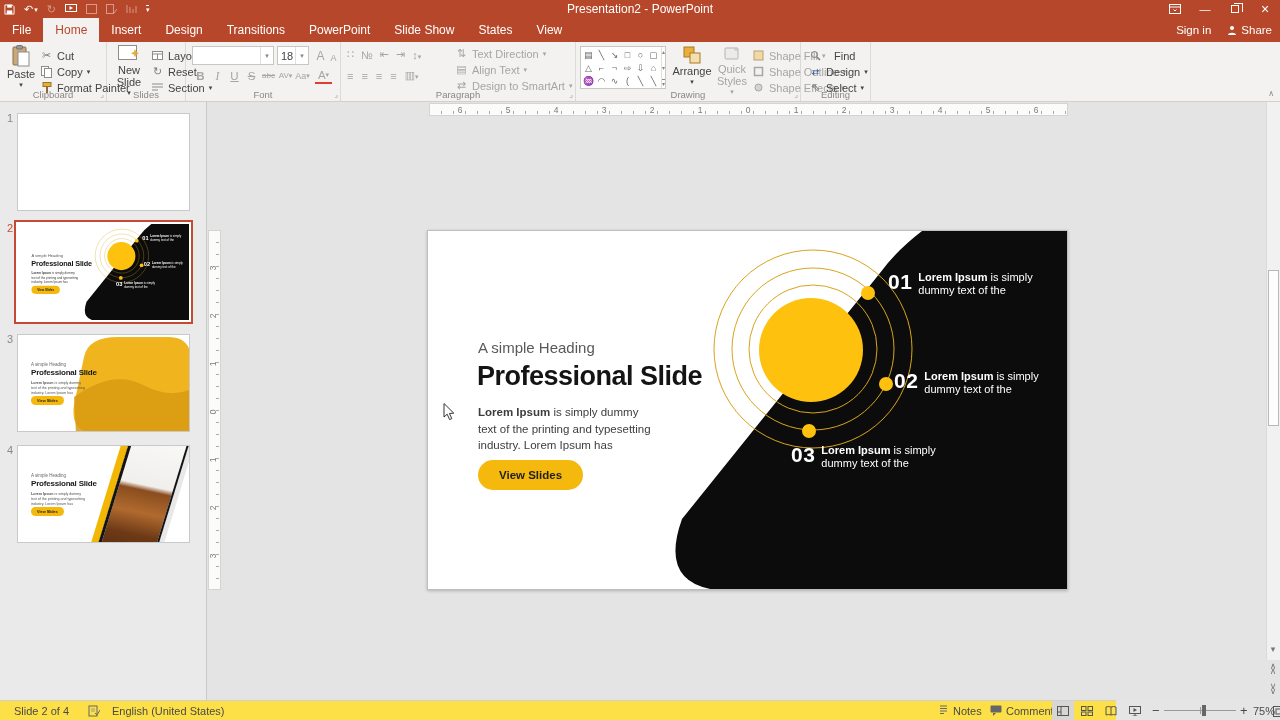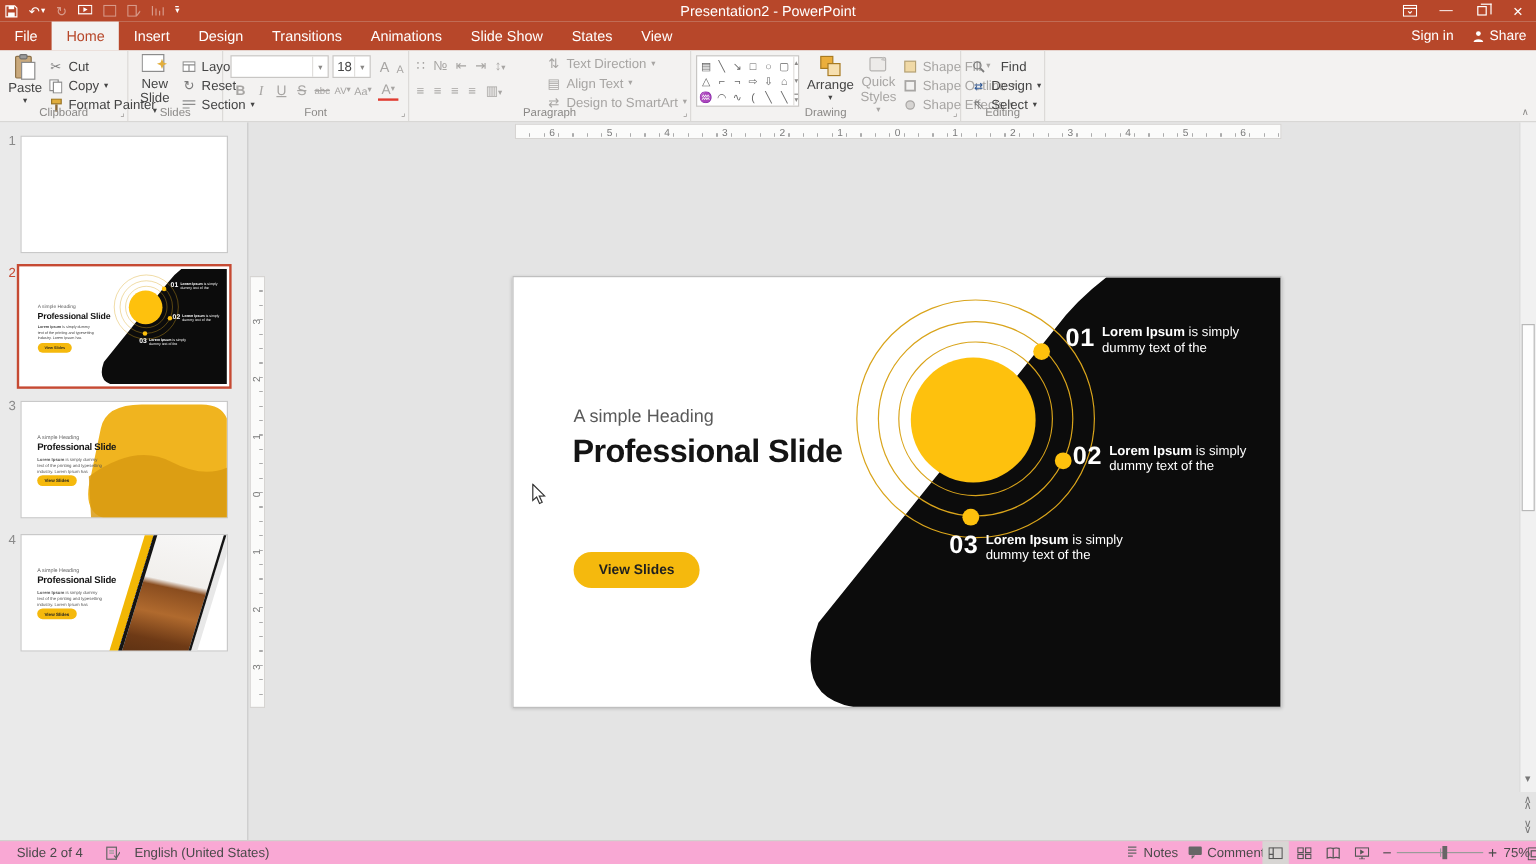--- a/index.html
+++ b/index.html
@@ -75,21 +75,21 @@
   .sl-item .num { font-size:21px; font-weight:800; line-height:1; letter-spacing:0.5px; }
   .sl-item .txt { font-size:11px; line-height:1.2; width:120px; }
   .b { font-weight:bold; }
 
   
   #vscroll { position:absolute; right:0; top:0; width:14px; height:558px; background:#F1F1F1; border-left:1px solid #DADADA; }
   #vthumb { position:absolute; left:1px; top:168px; width:11px; height:156px; background:#FDFDFD; border:1px solid #B8B8B8; }
   .navbtn { position:absolute; right:1px; width:12px; text-align:center; color:#777; font-size:9px; line-height:9px; }
 
   
-  #statusbar { position:absolute; left:0; top:700px; width:1280px; height:20px; background:#f9a8d4; border-top:1px solid #D2D0CE; font-size:11px; color:#4a4a4a; }
+  #statusbar { position:absolute; left:0; top:700px; width:1116px; height:20px; background:#fde047; border-top:1px solid #D2D0CE; font-size:11px; color:#4a4a4a; }
   .sb-item { position:absolute; top:0; height:19px; display:flex; align-items:center; gap:4px; white-space:nowrap; }
   .viewbtn { width:22px; height:19px; display:flex; align-items:center; justify-content:center; }
   .viewbtn.active { background:#D8D6D4; }
   #zoomslider { position:absolute; left:0; top:9px; width:72px; height:1px; background:#9a9a9a; }
   #zoomslider .notch { position:absolute; left:36px; top:-3px; width:1px; height:7px; background:#9a9a9a; }
   #zoomslider .zthumb { position:absolute; left:38px; top:-5px; width:4px; height:11px; background:#666; }
 
   svg { display:block; }
 </style>
 </head>
@@ -153,21 +153,21 @@
     <span class="winbtn" style="font-size:14px;">×</span>
   </div>
 </div>
 
 <div id="tabrow">
   <span class="tab">File</span>
   <span class="tab active">Home</span>
   <span class="tab">Insert</span>
   <span class="tab">Design</span>
   <span class="tab">Transitions</span>
-  <span class="tab">Animations</span>
+  <span class="tab">PowerPoint</span>
   <span class="tab">Slide Show</span>
   <span class="tab">States</span>
   <span class="tab">View</span>
   <span id="account">
     <span>Sign in</span>
     <span class="share-wrap">
       <svg width="10" height="10" viewBox="0 0 10 10">
           <circle cx="5" cy="3" r="2" fill="#fff"></circle>
           <path d="M1,10 C1,7 9,7 9,10 Z" fill="#fff"></path>
         </svg>
@@ -510,20 +510,21 @@
       <circle cx="385" cy="118" r="64" fill="none" stroke="#D9A41B" stroke-width="1"></circle>
       <circle cx="385" cy="118" r="81" fill="none" stroke="#D9A41B" stroke-width="1"></circle>
       <circle cx="385" cy="118" r="99" fill="none" stroke="#D9A41B" stroke-width="1"></circle>
       <circle cx="383" cy="119" r="52" fill="#FEC10D"></circle>
       <circle cx="440" cy="62" r="7" fill="#FEC10D"></circle>
       <circle cx="458" cy="153" r="7" fill="#FEC10D"></circle>
       <circle cx="381" cy="200" r="7" fill="#FEC10D"></circle>
     </svg>
     <div class="sl-kicker">A simple Heading</div>
     <div class="sl-title">Professional Slide</div>
+    <div class="sl-body"><span class="b">Lorem Ipsum</span><span> is simply dummy text of the printing and typesetting industry. Lorem Ipsum has</span></div>
     <div class="sl-cta">View Slides</div>
     <div class="sl-item" style="left:460px;top:40px;">
       <span class="num">01</span>
       <span class="txt"><span class="b">Lorem Ipsum</span><span> is simply dummy text of the</span></span>
     </div>
     <div class="sl-item" style="left:466px;top:139px;">
       <span class="num">02</span>
       <span class="txt"><span class="b">Lorem Ipsum</span><span> is simply dummy text of the</span></span>
     </div>
     <div class="sl-item" style="left:363px;top:213px;">

